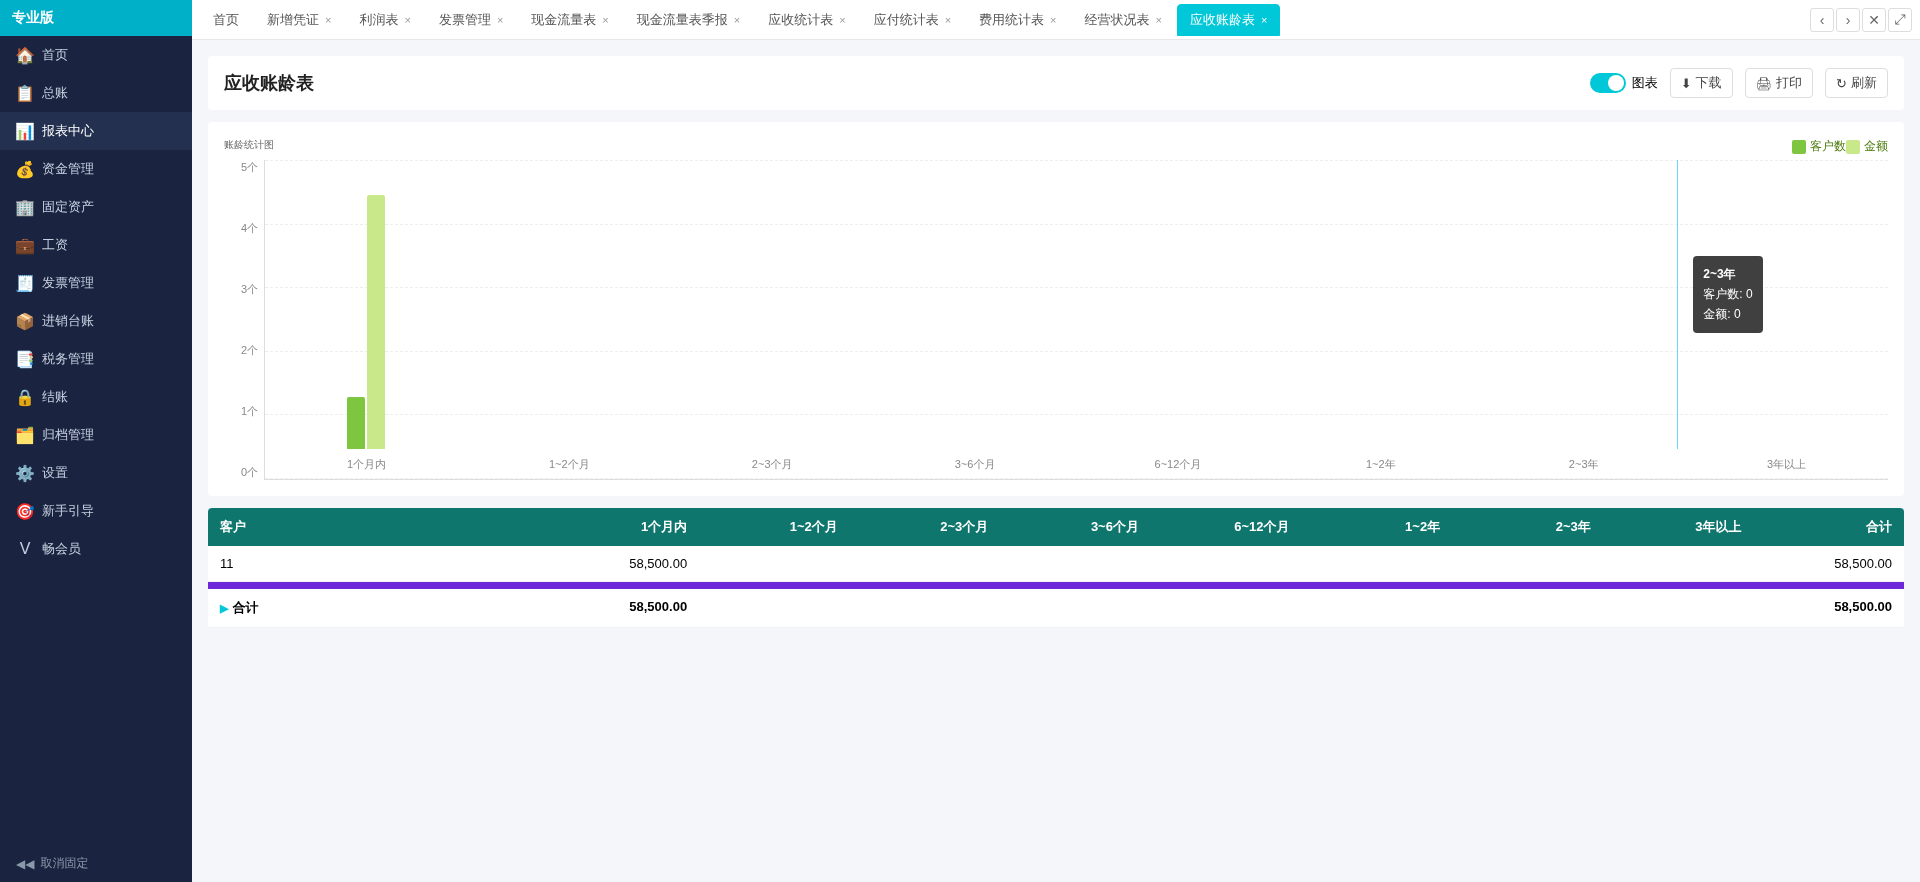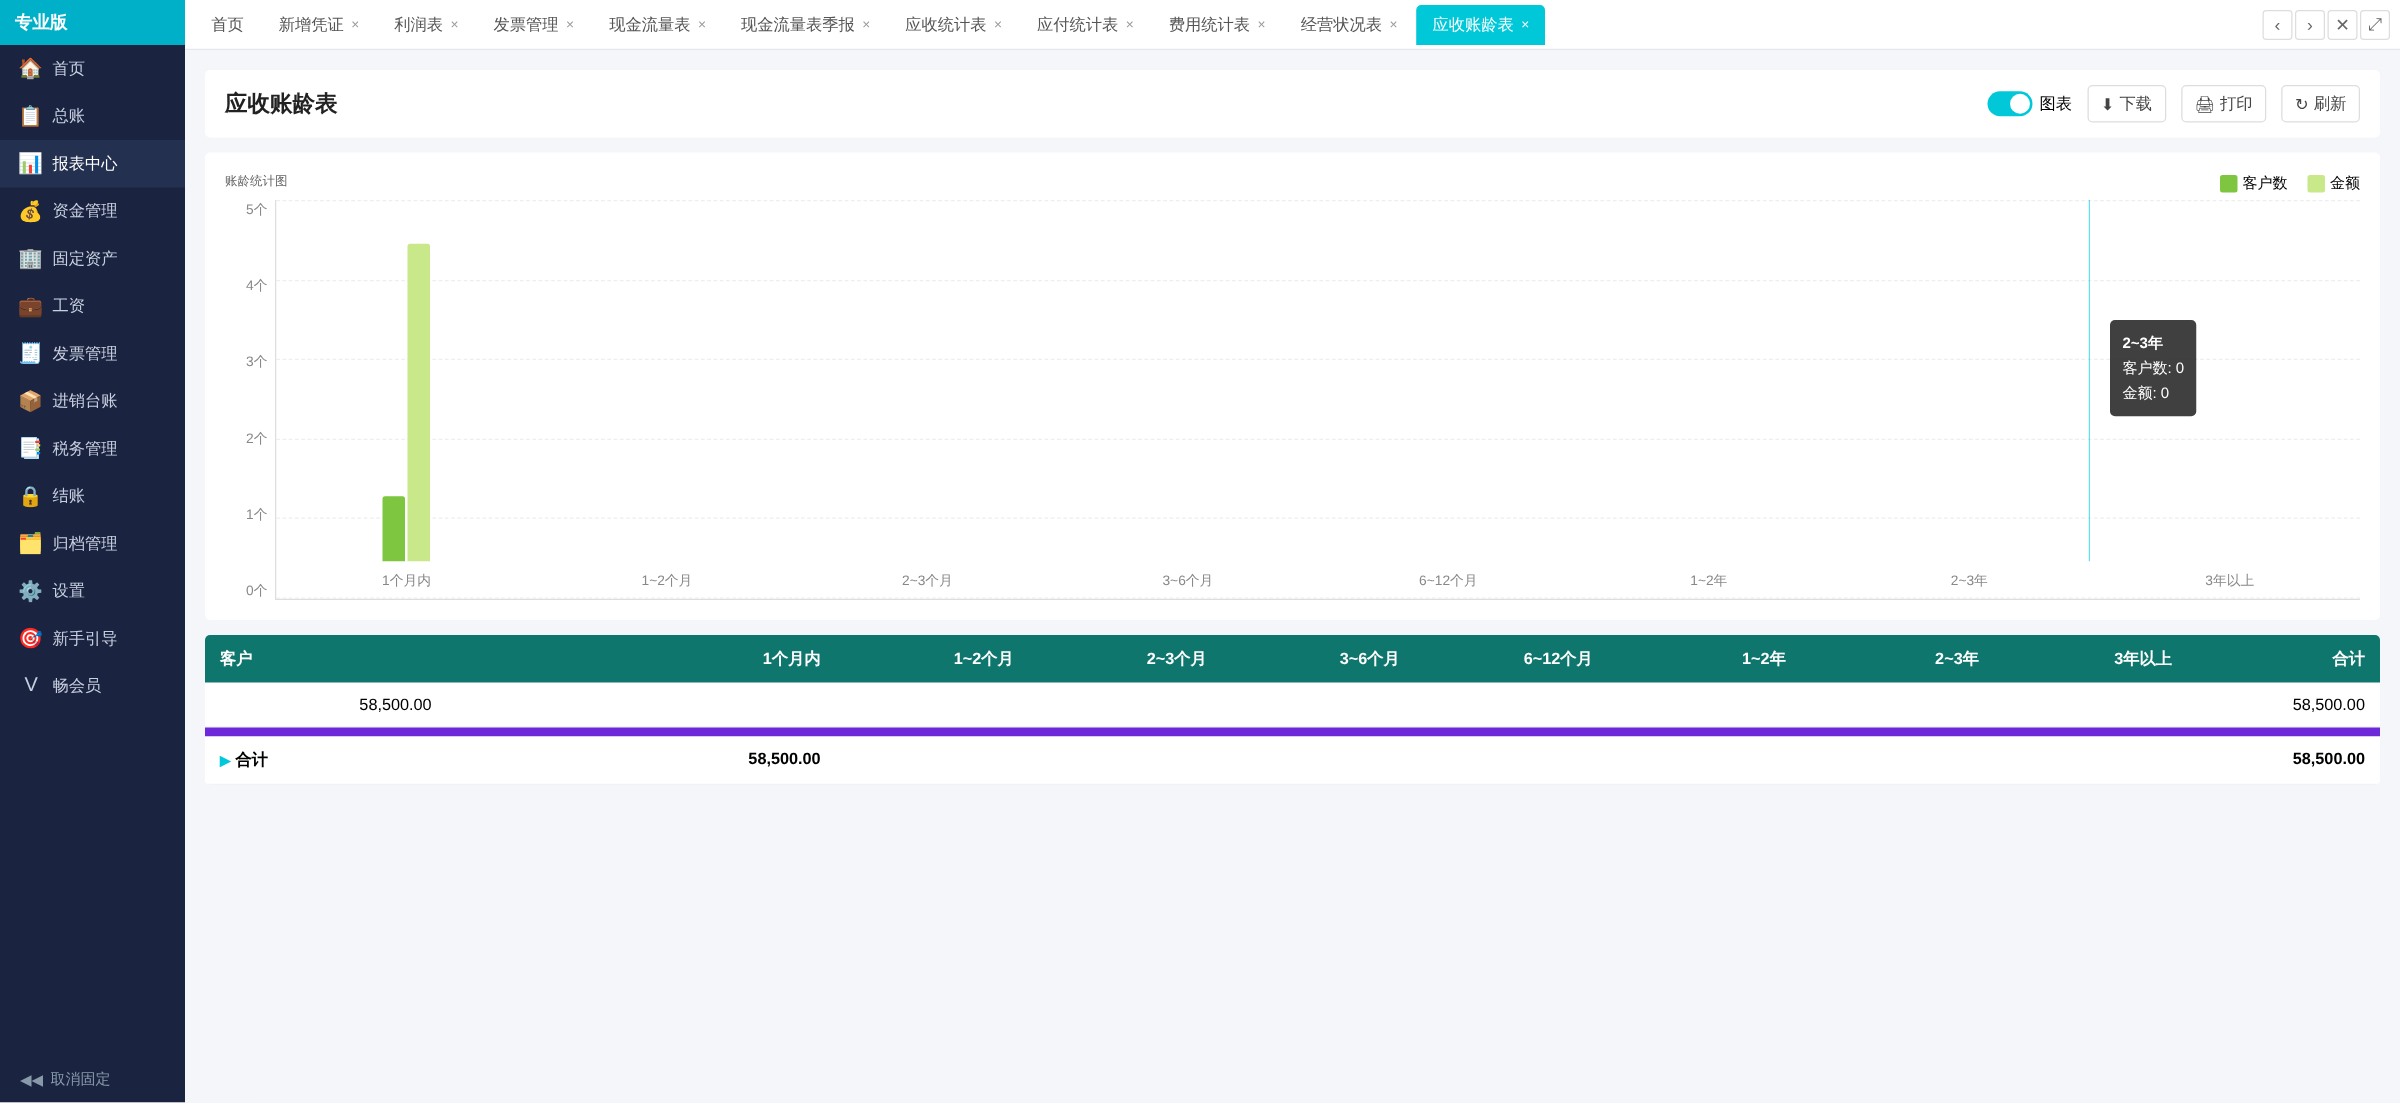--- a/index.html
+++ b/index.html
@@ -1,20 +1,20 @@
 <!DOCTYPE html>
 <html><head>
   <meta charset="utf-8">
   <style>
     * { margin: 0; padding: 0; box-sizing: border-box; }
     body { font-family: 'Microsoft YaHei', Arial, sans-serif; font-size: 13px; background: #f0f2f5; display: flex; height: 882px; overflow: hidden; }
 
     
     .sidebar {
-      width: 148px;
+      width: 192px;
       background: #1a2340;
       color: #c8d0e0;
       display: flex;
       flex-direction: column;
       flex-shrink: 0;
       height: 100%;
     }
     .sidebar-logo {
       background: #00b0c8;
       height: 36px;
@@ -159,23 +159,23 @@
       border-radius: 4px;
       margin-bottom: 12px;
       position: relative;
     }
     .chart-title { font-size: 10px; color: #666; margin-bottom: 8px; }
     .chart-legend {
       position: absolute;
       top: 16px; right: 16px;
       display: flex;
       align-items: center;
-      gap: 16px;
+      gap: 0;
       font-size: 12px;
-      color: #000000;
+      color: #4d7c0f;
     }
     .legend-item { display: flex; align-items: center; gap: 4px; }
     .legend-box { width: 14px; height: 14px; border-radius: 2px; }
     .chart-area {
       position: relative;
       height: 320px;
       display: flex;
     }
     .y-axis-left {
       width: 40px;
@@ -563,20 +563,21 @@
           <div class="table-cell header-cell">2~3个月</div>
           <div class="table-cell header-cell">3~6个月</div>
           <div class="table-cell header-cell">6~12个月</div>
           <div class="table-cell header-cell">1~2年</div>
           <div class="table-cell header-cell">2~3年</div>
           <div class="table-cell header-cell">3年以上</div>
           <div class="table-cell header-cell">合计</div>
         </div>
       <div id="table-body">
           <div class="table-row">
+            <div class="table-cell customer-col">11</div>
             <div class="table-cell">58,500.00</div>
             <div class="table-cell"></div>
             <div class="table-cell"></div>
             <div class="table-cell"></div>
             <div class="table-cell"></div>
             <div class="table-cell"></div>
             <div class="table-cell"></div>
             <div class="table-cell"></div>
             <div class="table-cell">58,500.00</div>
           </div>

